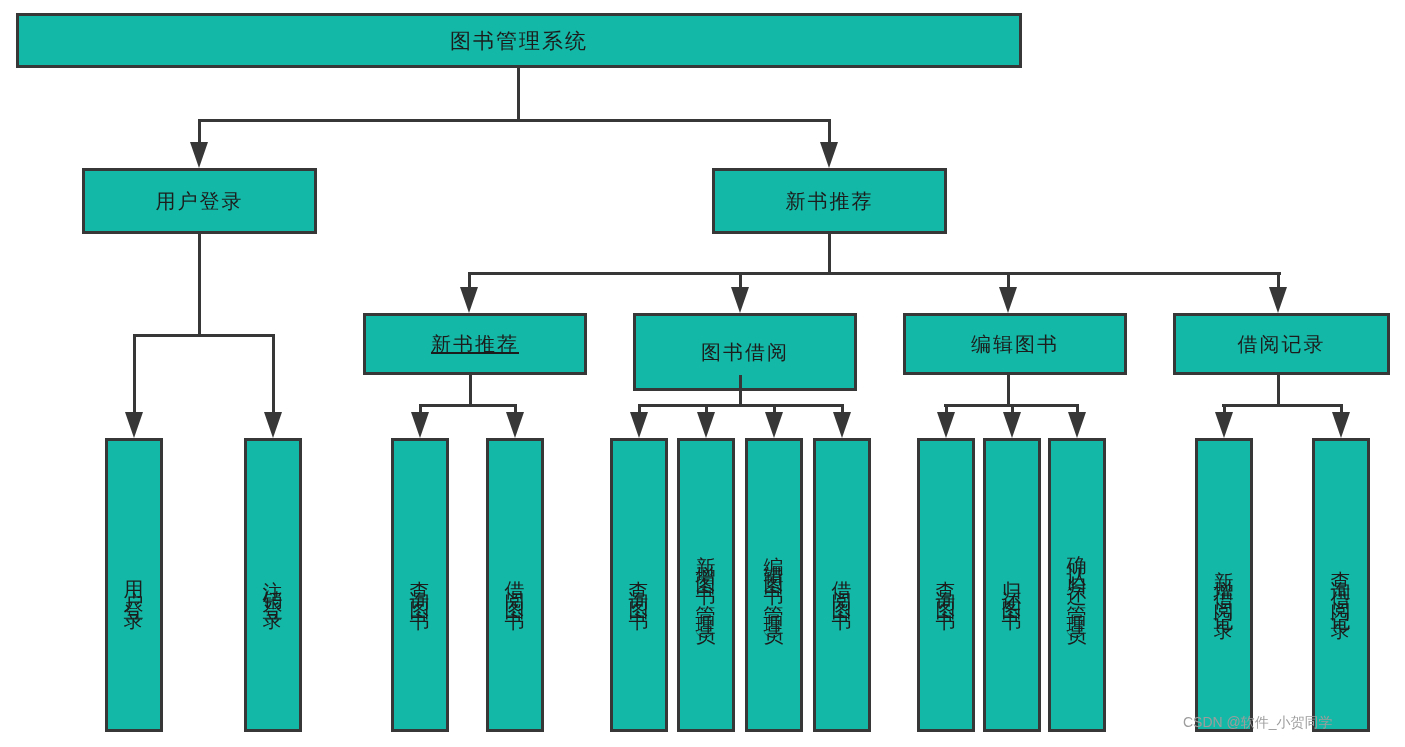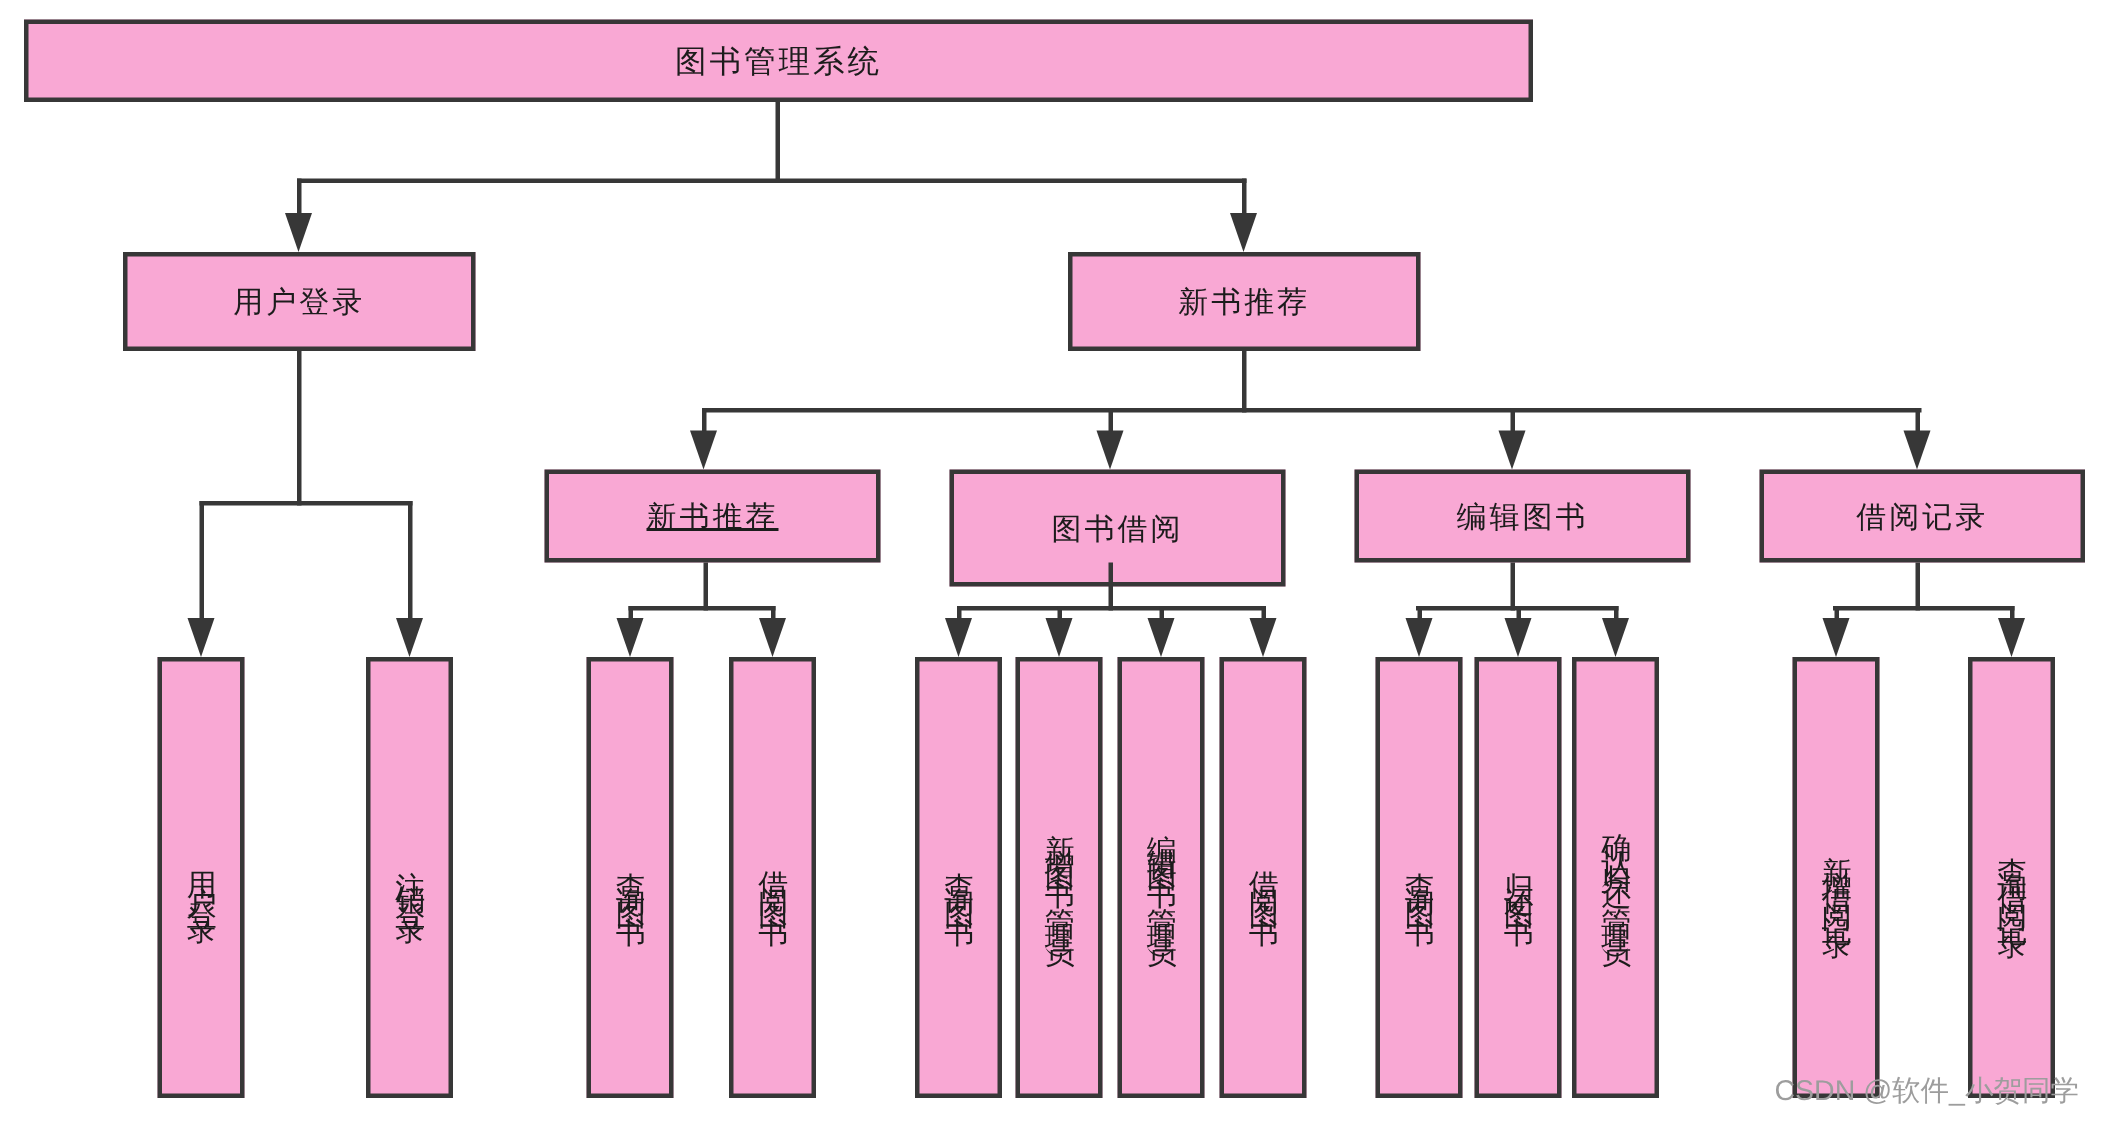--- a/index.html
+++ b/index.html
@@ -12,21 +12,21 @@
   body{font-family:"Liberation Sans",sans-serif;color:var(--text);}
   .canvas{
     position:relative;
     width:1405px;height:747px;
     background:#ffffff;
     overflow:hidden;
   }
   .box{
     position:absolute;
     border:3px solid var(--line);
-    background:#f9a8d4;
+    background:#14b8a6;
     display:flex;
     align-items:center;
     justify-content:center;
   }
   .hlabel{
     font-size:20px;
     letter-spacing:2px;
     white-space:nowrap;
     color:var(--text);
   }
@@ -42,21 +42,21 @@
   .lh{position:absolute;height:3px;background:var(--line);}
   .arrow{
     position:absolute;width:0;height:0;
     border-left:9px solid transparent;
     border-right:9px solid transparent;
     border-top:26px solid var(--line);
   }
   .watermark{
     position:absolute;
     left:1183px;top:714px;
-    font-size:19px;
+    font-size:14px;
     color:var(--wm);
     white-space:nowrap;
   }
 </style>
 </head>
 <body>
 
 <div class="canvas">
 
   <div class="box" style="left:16px;top:13px;width:1006px;height:55px;">

